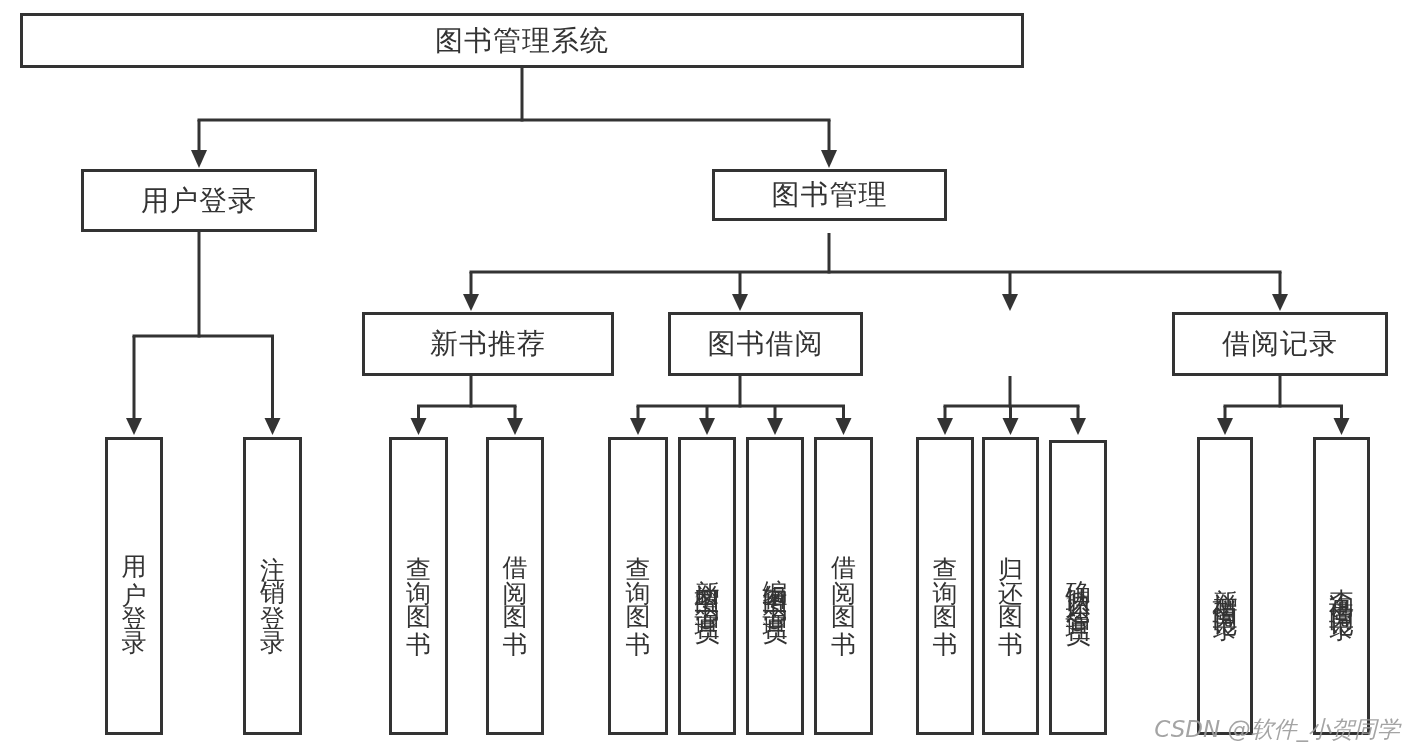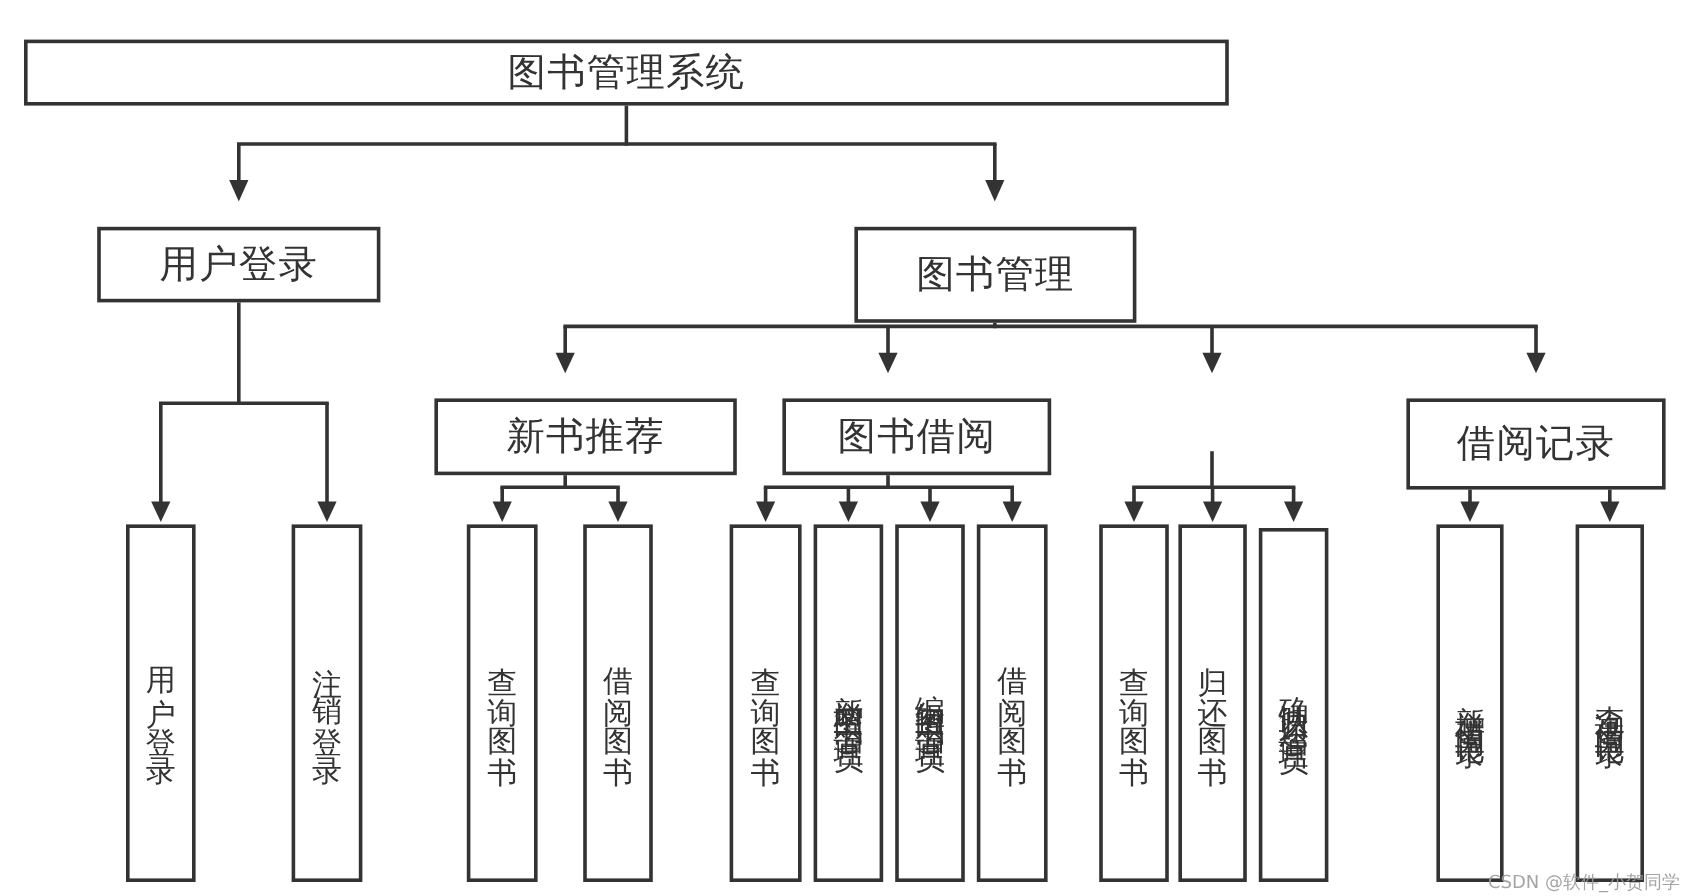--- a/index.html
+++ b/index.html
@@ -29,41 +29,41 @@
   .node {
     position: absolute;
     background: #ffffff;
     border: 3px solid var(--line);
     display: flex;
     align-items: center;
     justify-content: center;
     text-align: center;
   }
   .hbox {
-    font-size: 32px;
+    font-size: 28px;
     letter-spacing: 1px;
     white-space: nowrap;
-    margin-top: 20px;
   }
   .vbox {
     writing-mode: vertical-rl;
     text-orientation: mixed;
     font-size: 25px;
     line-height: 1;
   }
   .vt-loose { letter-spacing: 25px; }
   .vt-tight { letter-spacing: 6px; }
   .watermark {
     position: absolute;
     right: 5px;
     bottom: 2px;
-    font-size: 15px;
+    font-size: 23px;
     color: var(--watermark);
     opacity: 0.9;
     white-space: nowrap;
+    font-style: italic;
   }
 </style>
 </head>
 <body>
 
 <div class="stage">
 
   <svg class="connectors" viewBox="0 0 1405 747" xmlns="http://www.w3.org/2000/svg">
     <g>
       <line x1="522" y1="68" x2="522" y2="121.5"></line>
@@ -133,31 +133,31 @@
     </g>
   </svg>
 
   <div class="node hbox" style="left:20px;top:13px;width:1004px;height:55px">
     <span>图书管理系统</span>
   </div>
 
   <div class="node hbox" style="left:81px;top:169px;width:236px;height:63px">
     <span>用户登录</span>
   </div>
-  <div class="node hbox" style="left:712px;top:169px;width:235px;height:80px">
+  <div class="node hbox" style="left:712px;top:169px;width:235px;height:52px">
     <span>图书管理</span>
   </div>
 
   <div class="node hbox" style="left:362px;top:312px;width:252px;height:64px">
     <span>新书推荐</span>
   </div>
-  <div class="node hbox" style="left:652px;top:312px;width:224px;height:64px">
+  <div class="node hbox" style="left:668px;top:312px;width:195px;height:64px">
     <span>图书借阅</span>
   </div>
-  <div class="node hbox" style="left:1172px;top:312px;width:216px;height:76px">
+  <div class="node hbox" style="left:1172px;top:312px;width:216px;height:64px">
     <span>借阅记录</span>
   </div>
 
   <div class="node vbox vt-loose" style="left:105px;top:437px;width:58px;height:298px">
     <span>用户登录</span>
   </div>
   <div class="node vbox vt-loose" style="left:243px;top:437px;width:59px;height:298px">
     <span>注销登录</span>
   </div>
 

